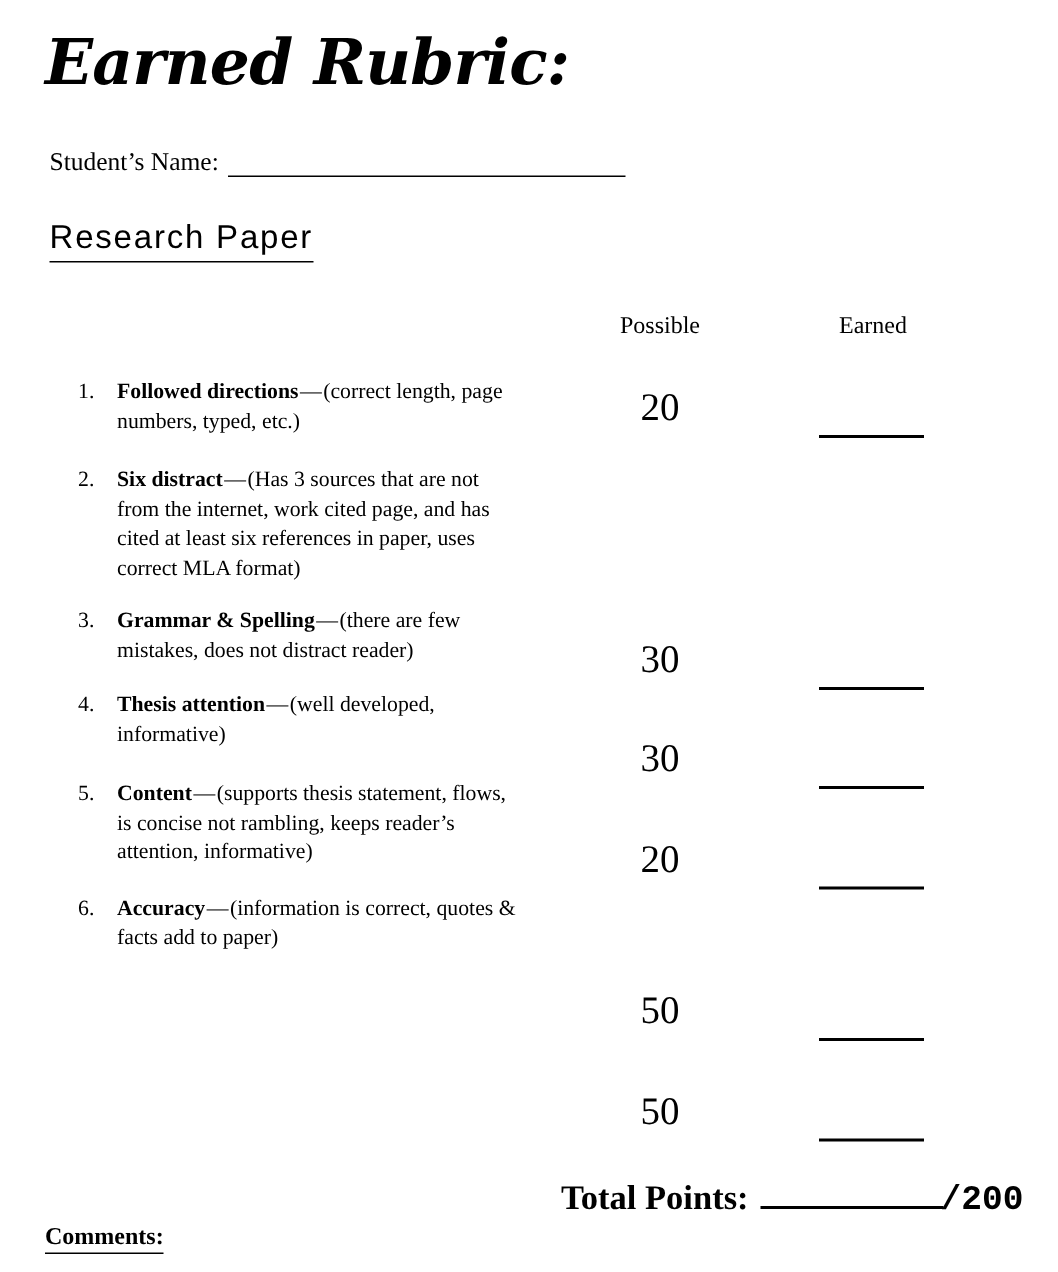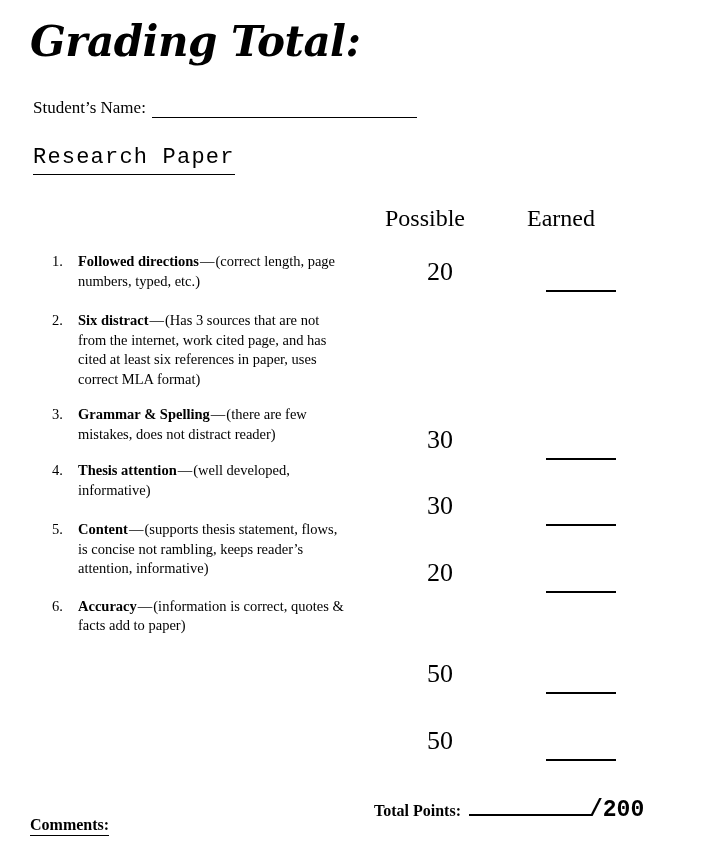--- a/index.html
+++ b/index.html
@@ -50,35 +50,36 @@
     border-bottom: 1.6px solid #000;
     margin-left: 6px;
     height: 16px;
   }
 
   
   .assignment {
     position: absolute;
     left: 33px;
     top: 145px;
-    font-family: Liberation Mono, monospace;
+    font-family: Liberation Sans, sans-serif;
     font-size: 22px;
     line-height: 26px;
     letter-spacing: 1.2px;
     border-bottom: 1.4px solid #000;
     padding-bottom: 3px;
     display: inline-block;
     white-space: nowrap;
   }
 
   
   .col-head {
     position: absolute;
-    font-size: 24px;
+    font-size: 16px;
     line-height: 26px;
+    text-align: center;
     white-space: nowrap;
   }
   .col-head.possible { left: 385px; top: 205px; width: 110px; }
   .col-head.earned   { left: 527px; top: 205px; width: 110px; }
 
   
   .criteria {
     position: absolute;
     left: 50px;
     top: 252px;
@@ -134,23 +135,22 @@
   
   .total-row {
     position: absolute;
     left: 374px;
     top: 786px;
     display: flex;
     align-items: baseline;
     white-space: nowrap;
   }
   .total-label {
-    font-size: 16px;
-    font-weight: bold;
-    margin-top: 16px;
+    font-size: 23px;
+    font-weight: bold;
   }
   .total-blank {
     display: inline-block;
     width: 122px;
     border-bottom: 2px solid #000;
     margin-left: 8px;
     height: 12px;
   }
   .total-max {
     font-size: 23px;
@@ -168,21 +168,21 @@
     font-weight: bold;
     border-bottom: 1.8px solid #000;
     padding-bottom: 1px;
     display: inline-block;
     white-space: nowrap;
   }
 </style>
 </head>
 <body>
 
-<div class="doc-title">Grading Total:</div>
+<div class="doc-title">Earned Rubric:</div>
 
 <div class="student-row">
   <span class="student-label">Student’s Name:</span>
   <span class="student-blank"></span>
 </div>
 
 <div class="assignment">Research Paper</div>
 
 <div class="col-head possible">Possible</div>
 <div class="col-head earned">Earned</div>

